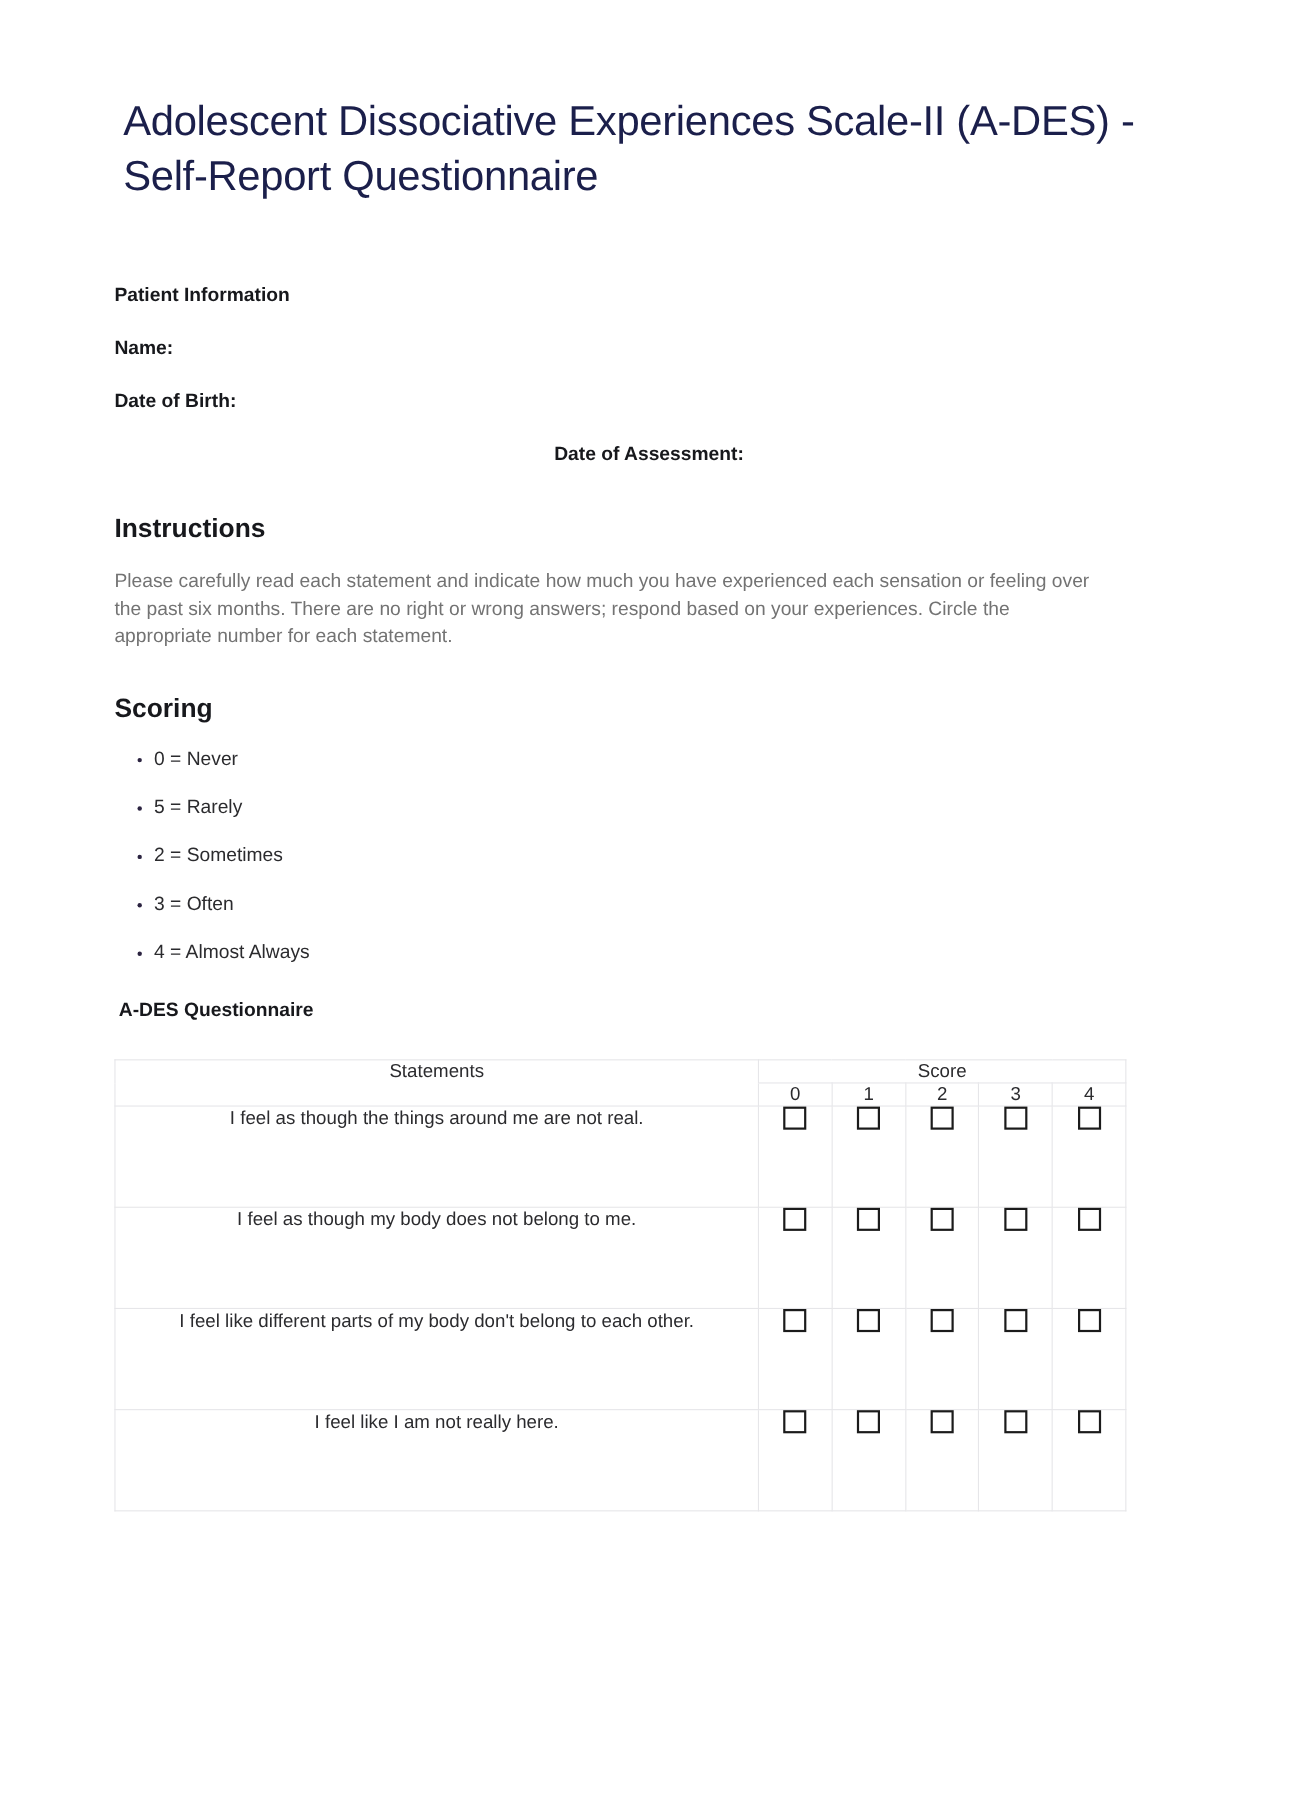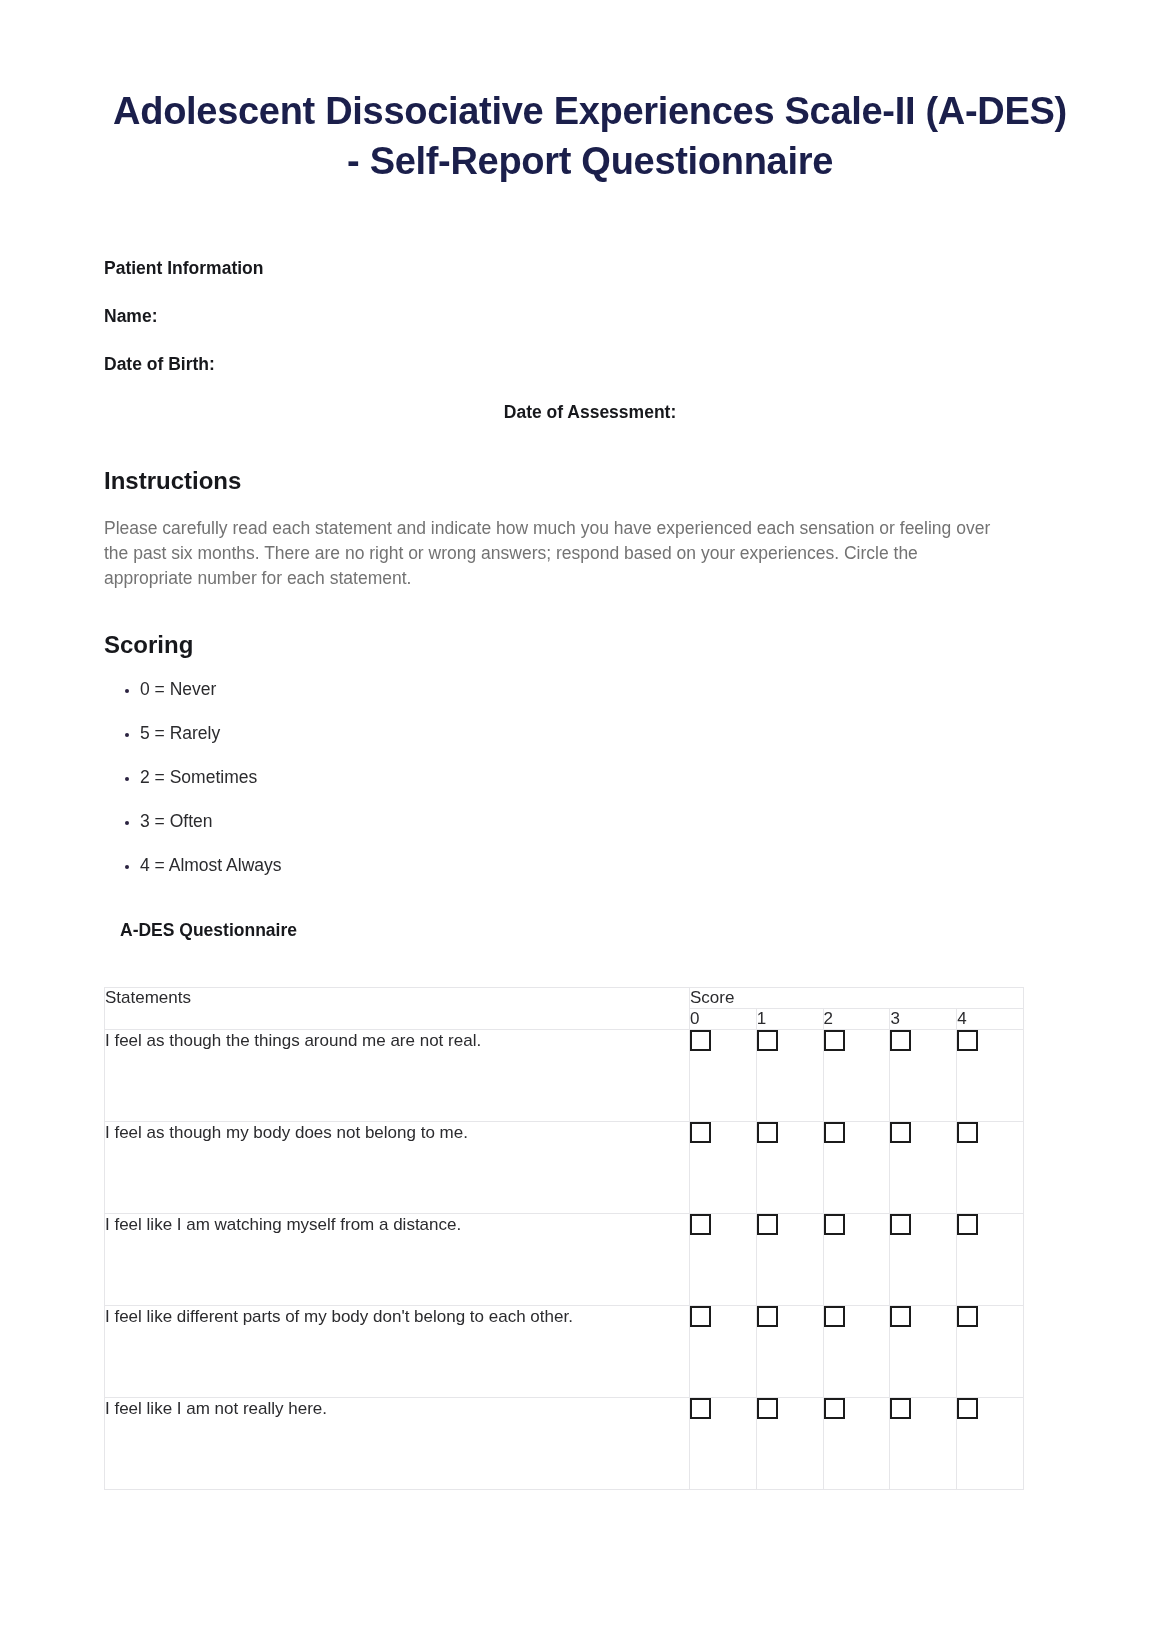--- a/index.html
+++ b/index.html
@@ -18,23 +18,22 @@
     width: 1176px;
     min-height: 1630px;
     background: #ffffff;
     padding: 86px 100px 0 104px;
     position: relative;
   }
   
   .doc-title {
     font-size: 38px;
     line-height: 1.32;
-    font-weight: bold;
+    font-weight: normal;
     color: #1b1f4b;
-    text-align: center;
     letter-spacing: -0.3px;
     margin: 0 0 0 0;
     padding: 0 8px;
   }
   
   .section-gap-1 { height: 72px; }
   .section-gap-2 { height: 44px; }
   .section-gap-3 { height: 40px; }
   .section-gap-4 { height: 28px; }
 
@@ -72,37 +71,37 @@
     line-height: 1.2;
     margin-bottom: 23px;
   }
   .score-list li:last-child { margin-bottom: 0; }
   .score-list li::marker { color: #2b2340; font-size: 14px; }
 
   .questionnaire-heading {
     font-size: 17.5px;
     font-weight: bold;
     color: #17181c;
-    margin: 16px;
+    margin: 4px;
     line-height: 1.2;
   }
   
   .q-table {
     width: 920px;
     border-collapse: collapse;
     border: 1px solid #e3e3e6;
     table-layout: fixed;
     margin: 0;
   }
   .q-table th, .q-table td {
     border: 1px solid #e6e6e9;
     padding: 0;
     vertical-align: top;
     font-weight: normal;
-    text-align: left;
+    text-align: center;
   }
   .th-statements {
     width: 585px;
     font-size: 17px;
     color: #2b2b2e;
     padding: 17px 0 17px 16px;
     border-bottom: none !important;
     border-right: 1px solid #e6e6e9;
   }
   .th-score {
@@ -212,28 +211,20 @@
       </tr>
       <tr>
         <td class="statement-cell">I feel as though my body does not belong to me.</td>
         <td class="check-cell"><span class="checkbox"></span></td>
         <td class="check-cell"><span class="checkbox"></span></td>
         <td class="check-cell"><span class="checkbox"></span></td>
         <td class="check-cell"><span class="checkbox"></span></td>
         <td class="check-cell"><span class="checkbox"></span></td>
       </tr>
       <tr>
-        <td class="statement-cell">I feel like I am watching myself from a distance.</td>
-        <td class="check-cell"><span class="checkbox"></span></td>
-        <td class="check-cell"><span class="checkbox"></span></td>
-        <td class="check-cell"><span class="checkbox"></span></td>
-        <td class="check-cell"><span class="checkbox"></span></td>
-        <td class="check-cell"><span class="checkbox"></span></td>
-      </tr>
-      <tr>
         <td class="statement-cell">I feel like different parts of my body don't belong to each other.</td>
         <td class="check-cell"><span class="checkbox"></span></td>
         <td class="check-cell"><span class="checkbox"></span></td>
         <td class="check-cell"><span class="checkbox"></span></td>
         <td class="check-cell"><span class="checkbox"></span></td>
         <td class="check-cell"><span class="checkbox"></span></td>
       </tr>
       <tr>
         <td class="statement-cell">I feel like I am not really here.</td>
         <td class="check-cell"><span class="checkbox"></span></td>

